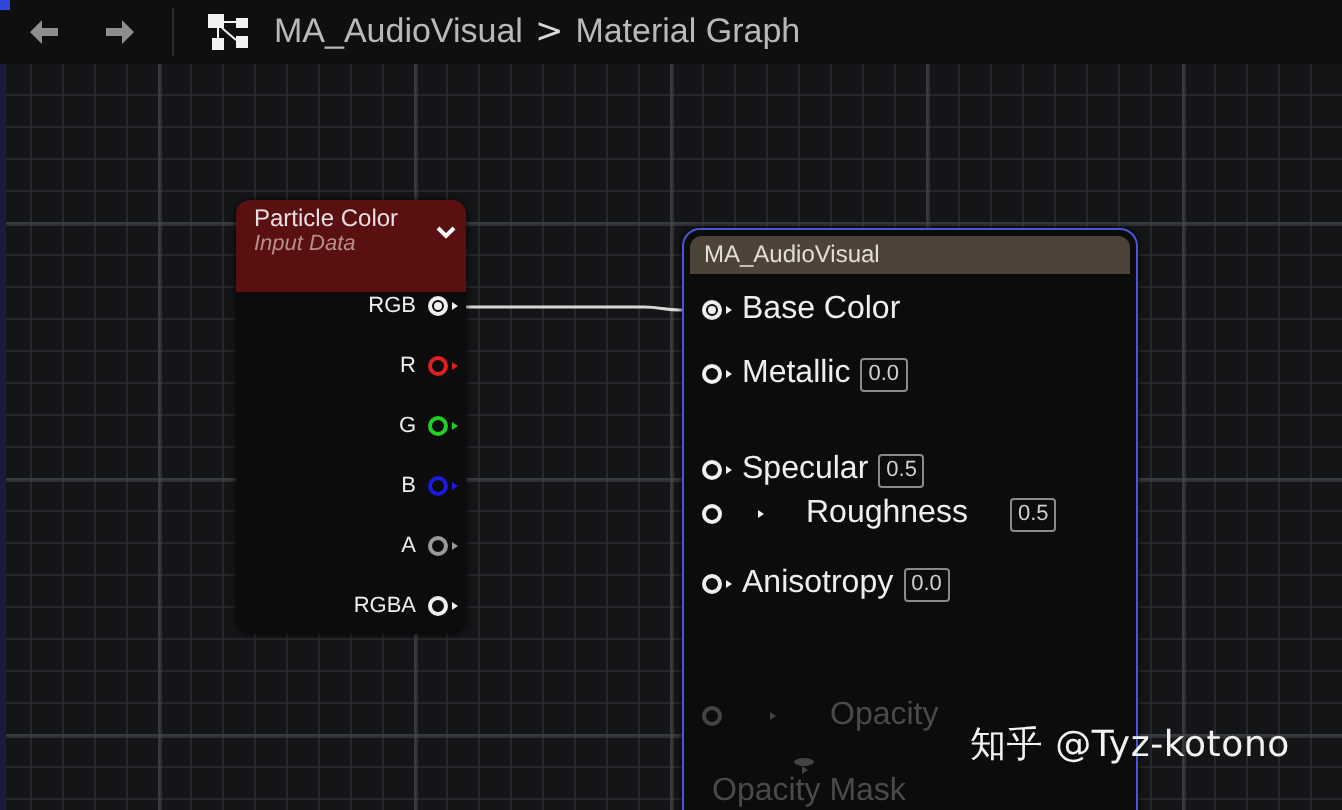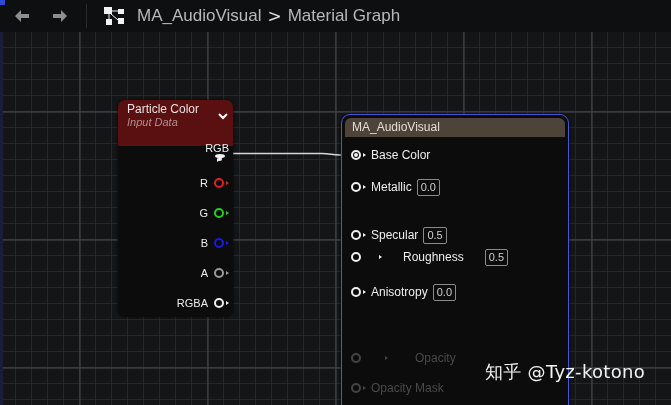--- a/index.html
+++ b/index.html
@@ -97,21 +97,21 @@
   }
   .material-header {
     background: #4e4339; height: 19px; margin: 3px 3px 0 3px; border-radius: 6px 6px 0 0;
     position: relative;
   }
   .material-title {
     position: absolute; left: 7px; top: 2px; font-size: 12px; color: #e4ddd6;
     font-family: "Liberation Sans", sans-serif;
   }
   .in-row { left: 9px; }
-  .in-row .pin-label { margin-left: 5px; font-size: 12px; }
+  .in-row .pin-label { margin-left: 5px; font-size: 16px; }
   .in-row.disabled .pin { border-color: #444; }
   .in-row.disabled .pin-arrow { border-left-color: #444; }
   .in-row.disabled .pin-label { color: #4a4a4a; }
   .value-box {
     margin-left: 5px; border: 1px solid #8a8a8a; border-radius: 2px; font-size: 11px;
     color: #cfcfcf; padding: 0 3px; height: 15px; line-height: 15px;
     font-family: "Liberation Sans", sans-serif; cursor: text;
   }
   .checker {
     margin-left: 5px; width: 17px; height: 17px;
@@ -164,21 +164,21 @@
 </div>
 
 <div class="node particle-node">
   <div class="particle-header">
     <span class="particle-title">Particle Color</span>
     <span class="particle-subtitle">Input Data</span>
     <svg class="collapse-btn" viewBox="0 0 14 14">
       <path d="M3 5 L7 9 L11 5" stroke="#ffffff" stroke-width="2" fill="none"></path>
     </svg>
   </div>
-  <div class="pin-row out-row" style="top:44px;flex-direction:column;">
+  <div class="pin-row out-row" style="top:44px;">
     <span class="pin-label">RGB</span>
     <span class="pin filled" style="border-color:#f0f0f0;"></span>
     <span class="pin-arrow"></span>
   </div>
   <div class="pin-row out-row" style="top:74px;">
     <span class="pin-label">R</span>
     <span class="pin" style="border-color:#e02020;"></span>
     <span class="pin-arrow" style="border-left-color:#e02020;"></span>
   </div>
   <div class="pin-row out-row" style="top:104px;">
@@ -234,21 +234,21 @@
     <span class="pin"></span>
     <span class="pin-arrow"></span>
     <span class="pin-label">Anisotropy</span>
     <span class="value-box">0.0</span>
   </div>
   <div class="pin-row in-row disabled" style="top:234px;gap:22px;">
     <span class="pin"></span>
     <span class="pin-arrow"></span>
     <span class="pin-label">Opacity</span>
   </div>
-  <div class="pin-row in-row disabled" style="top:264px;">
+  <div class="pin-row in-row disabled" style="top:264px;flex-direction:column;">
     <span class="pin"></span>
     <span class="pin-arrow"></span>
     <span class="pin-label">Opacity Mask</span>
   </div>
 </div>
 
 <div class="corner-mark"></div>
 
 <div class="watermark">知乎 @Tyz-kotono</div>
 

